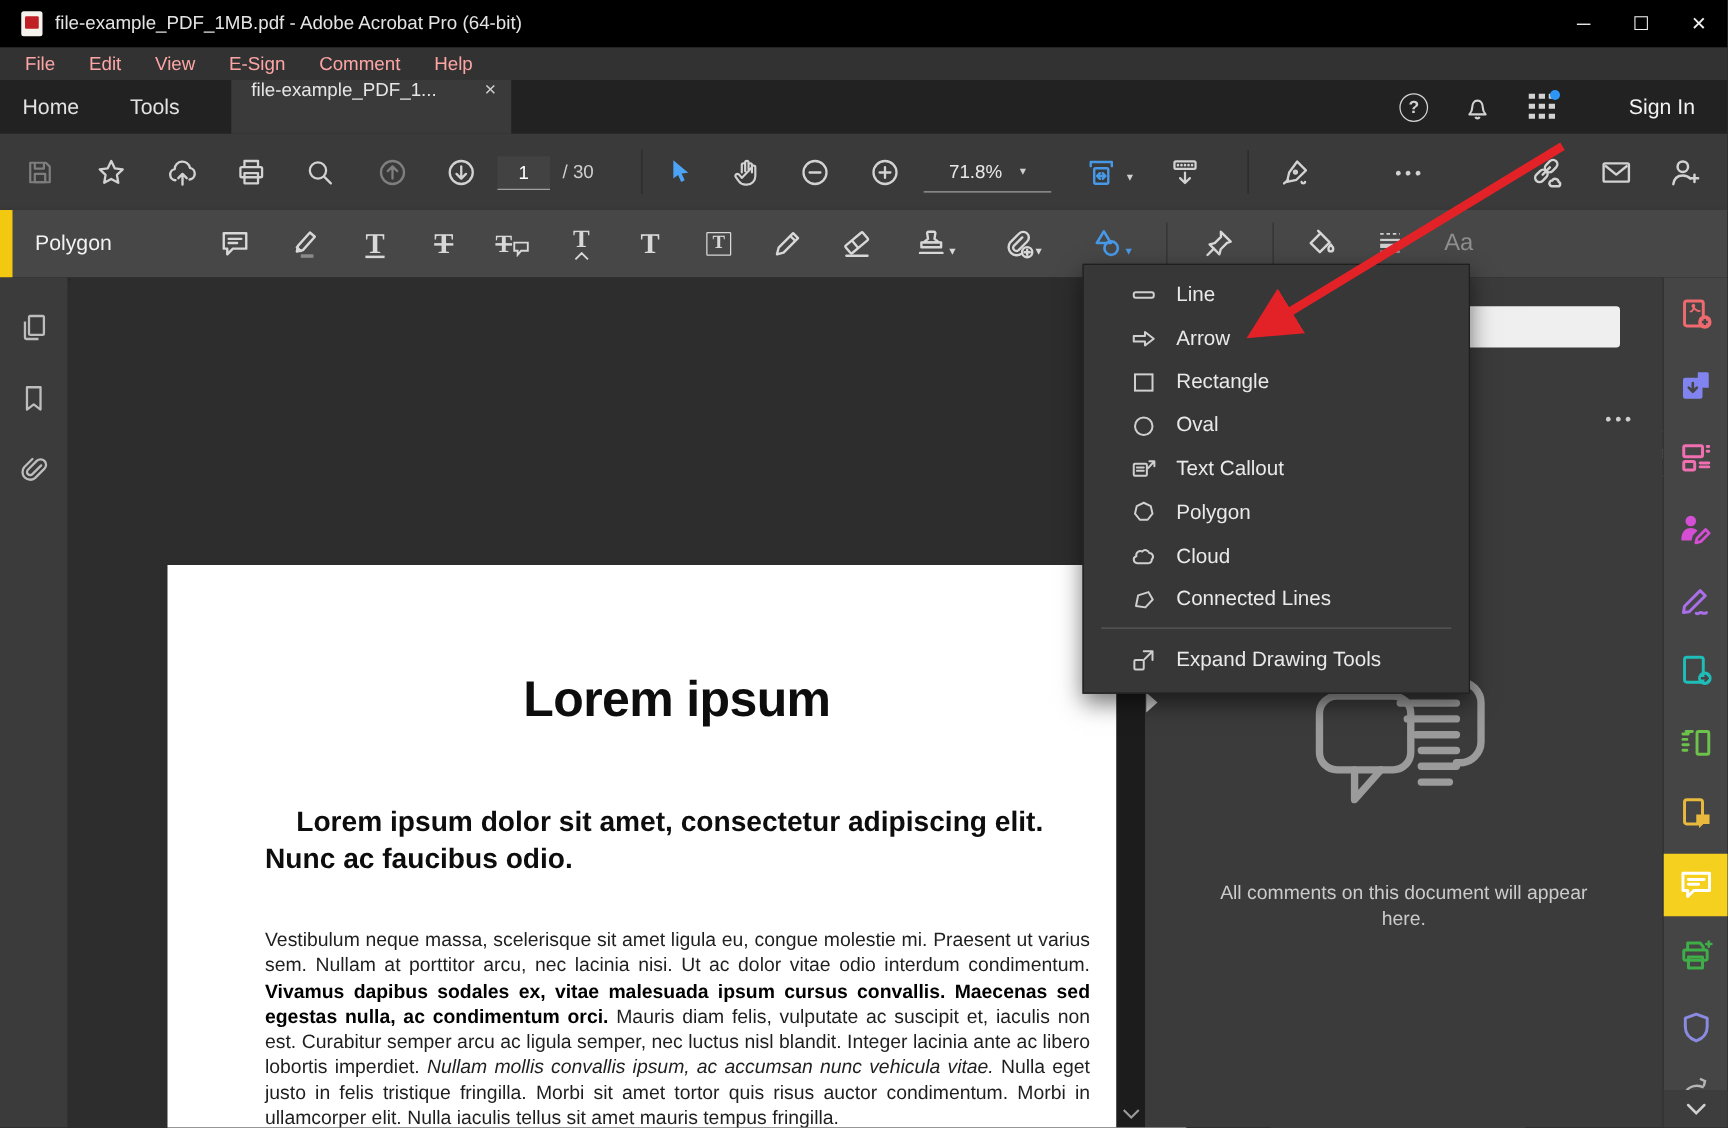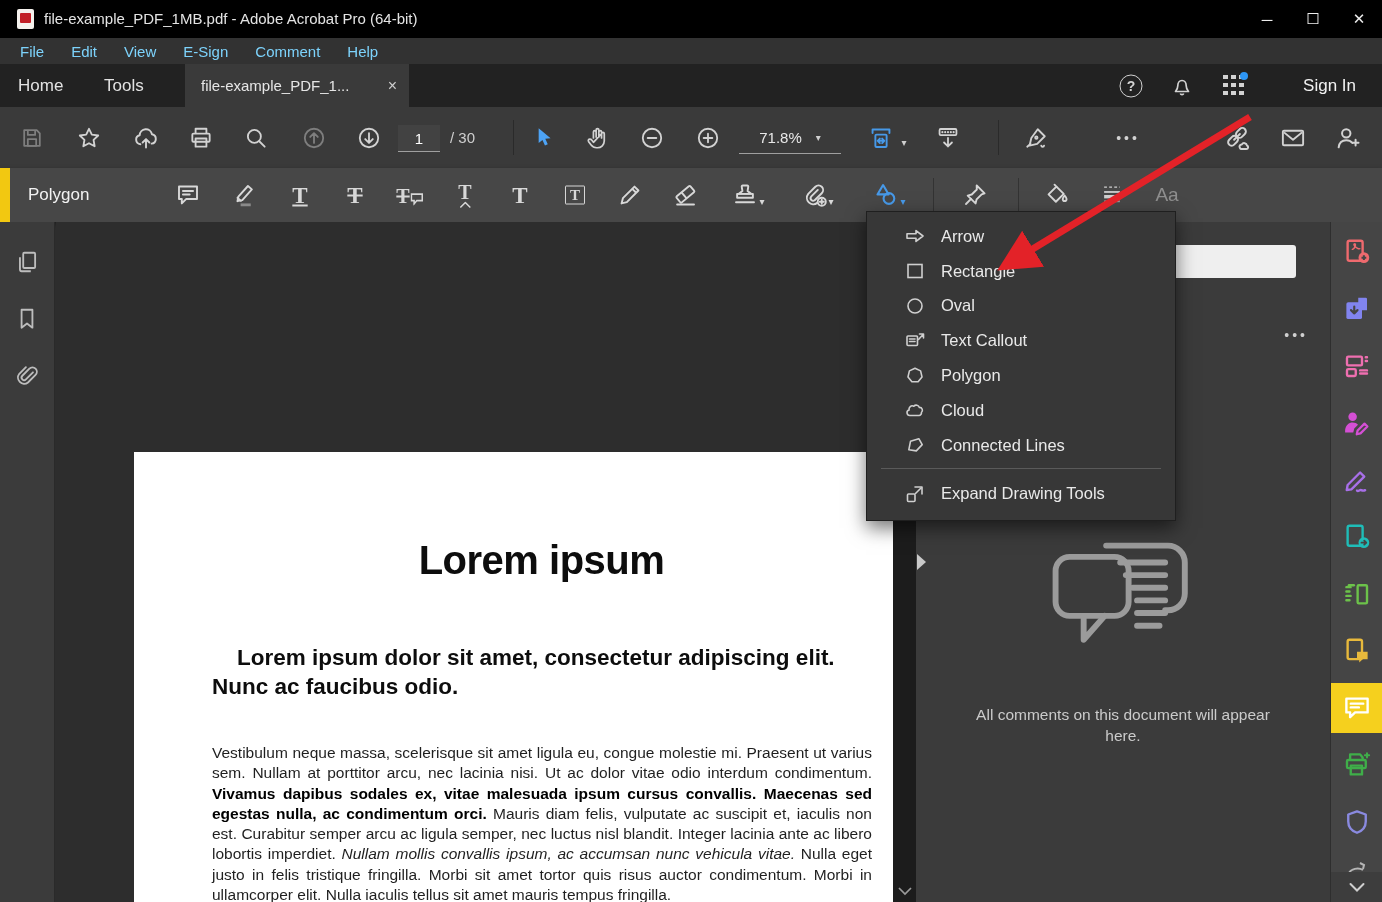--- a/index.html
+++ b/index.html
@@ -10,26 +10,26 @@
 
   
   .titlebar { position:absolute; left:0; top:0; width:100%; height:38px; background:#000; }
   .titlebar .apptitle { position:absolute; left:44px; top:0; line-height:38px; color:#e4e4e4; font-size:15px; }
   .pdf-glyph { position:absolute; left:17px; top:9px; width:17px; height:20px; background:#f5f2ee; border-radius:2px; }
   .pdf-glyph::after { content:""; position:absolute; left:3px; top:4px; right:3px; bottom:6px; background:#c11f26; border-radius:1px; }
   .winbtn { position:absolute; top:0; width:46px; height:38px; color:#eee; font-size:15px; display:flex; align-items:center; justify-content:center; }
 
   
   .menubar { position:absolute; left:0; top:38px; width:100%; height:26px; background:#323232; display:flex; align-items:center; gap:27px; padding-left:20px; }
-  .menubar span { color:#7dd3fc; font-size:15px; }
+  .menubar span { color:#fca5a5; font-size:15px; }
 
   
   .tabbar { position:absolute; left:0; top:64px; width:100%; height:43px; background:#222222; }
   .tabbar .navtab { position:absolute; top:0; height:43px; line-height:43px; color:#e2e2e2; font-size:17px; }
-  .doctab { position:absolute; left:185px; top:0; width:224px; height:43px; background:#3a3a3a; color:#e6e6e6; font-size:15px; display:flex; align-items:center; padding:0 12px 0 16px; }
+  .doctab { position:absolute; left:185px; top:0; width:224px; height:43px; background:#3a3a3a; color:#e6e6e6; font-size:15px; display:flex; padding:0 12px 0 16px; }
   .doctab .tclose { margin-left:auto; color:#cfcfcf; font-size:16px; }
   .tb-ico { position:absolute; top:50%; transform:translate(-50%,-50%); color:#d2d2d2; }
   .qhelp { width:23px; height:23px; border:1.7px solid #d2d2d2; border-radius:50%; font-size:14px; font-weight:bold; display:flex; align-items:center; justify-content:center; }
   .signin { position:absolute; right:26px; top:0; height:43px; line-height:43px; color:#f2f2f2; font-size:17px; }
   .griddots { position:relative; width:22px; height:22px; }
   .griddots i { position:absolute; width:4.5px; height:4.5px; background:#d2d2d2; }
   .griddots .bdot { position:absolute; right:-3px; top:-3px; width:8px; height:8px; border-radius:50%; background:#2d96f5; }
 
   
   .quickbar { position:absolute; left:0; top:107px; width:100%; height:61px; background:#3a3a3a; }
@@ -509,20 +509,28 @@
     <span class="rail-bottom">
       <svg width="18" height="11" viewBox="0 0 18 11" fill="none" stroke="#cfcfcf" stroke-width="2" stroke-linecap="round">
           <path d="M2.5 2l6.5 6.5L15.5 2"></path>
         </svg>
     </span>
   </div>
 
   <div class="ddmenu">
     <div class="dditem">
       <span class="mic">
+          <svg width="22" height="22" viewBox="0 0 22 22" fill="none" stroke="currentColor" stroke-width="1.6">
+            <rect x="3" y="8.8" width="16" height="4.4" rx="1.6"></rect>
+          </svg>
+        </span>
+      <span>Line</span>
+    </div>
+    <div class="dditem">
+      <span class="mic">
           <svg width="22" height="22" viewBox="0 0 22 22" fill="none" stroke="currentColor" stroke-width="1.6" stroke-linejoin="round">
             <path d="M3 8.8h9V5.6l7 5.4-7 5.4v-3.2H3z"></path>
           </svg>
         </span>
       <span>Arrow</span>
     </div>
     <div class="dditem">
       <span class="mic">
           <svg width="22" height="22" viewBox="0 0 22 22" fill="none" stroke="currentColor" stroke-width="1.6">
             <rect x="4" y="4.5" width="14" height="13"></rect>

